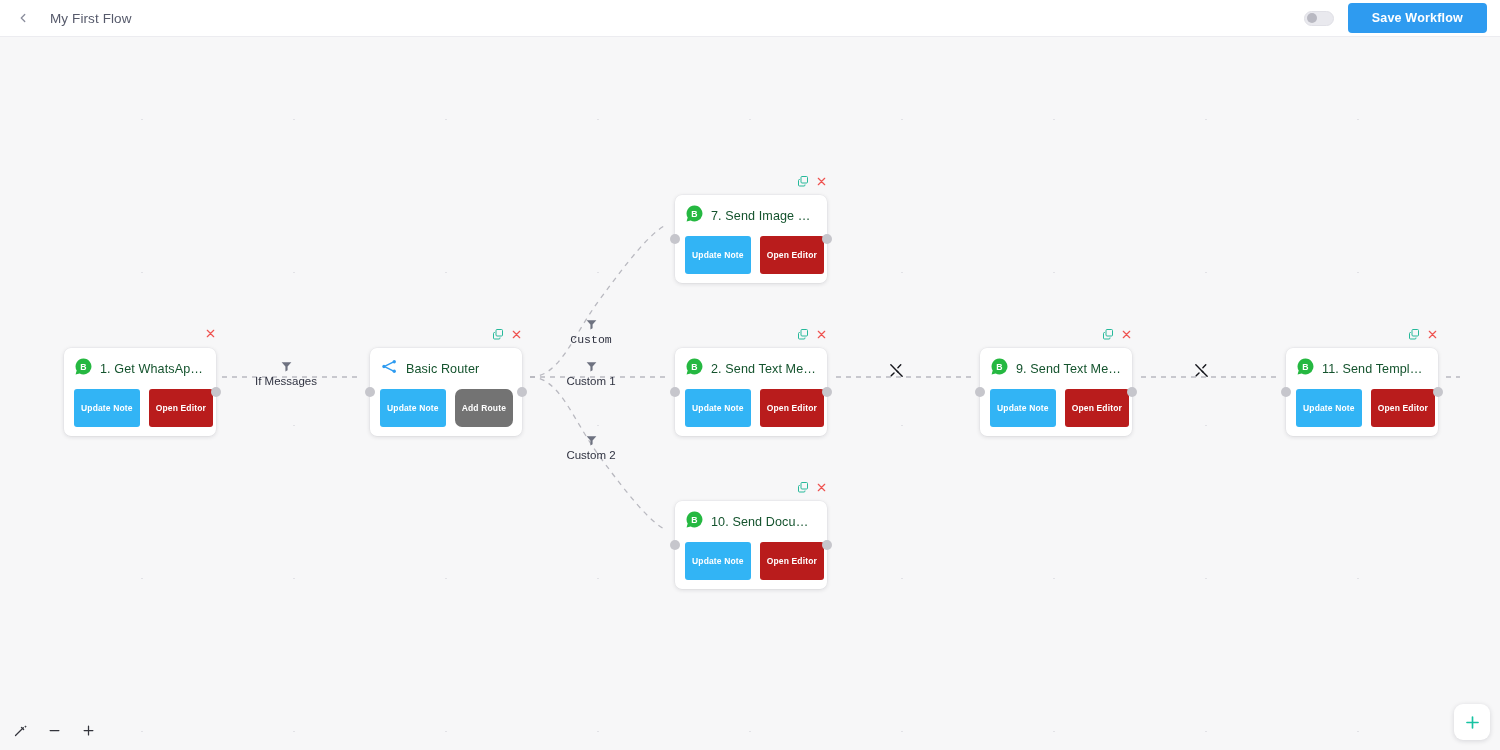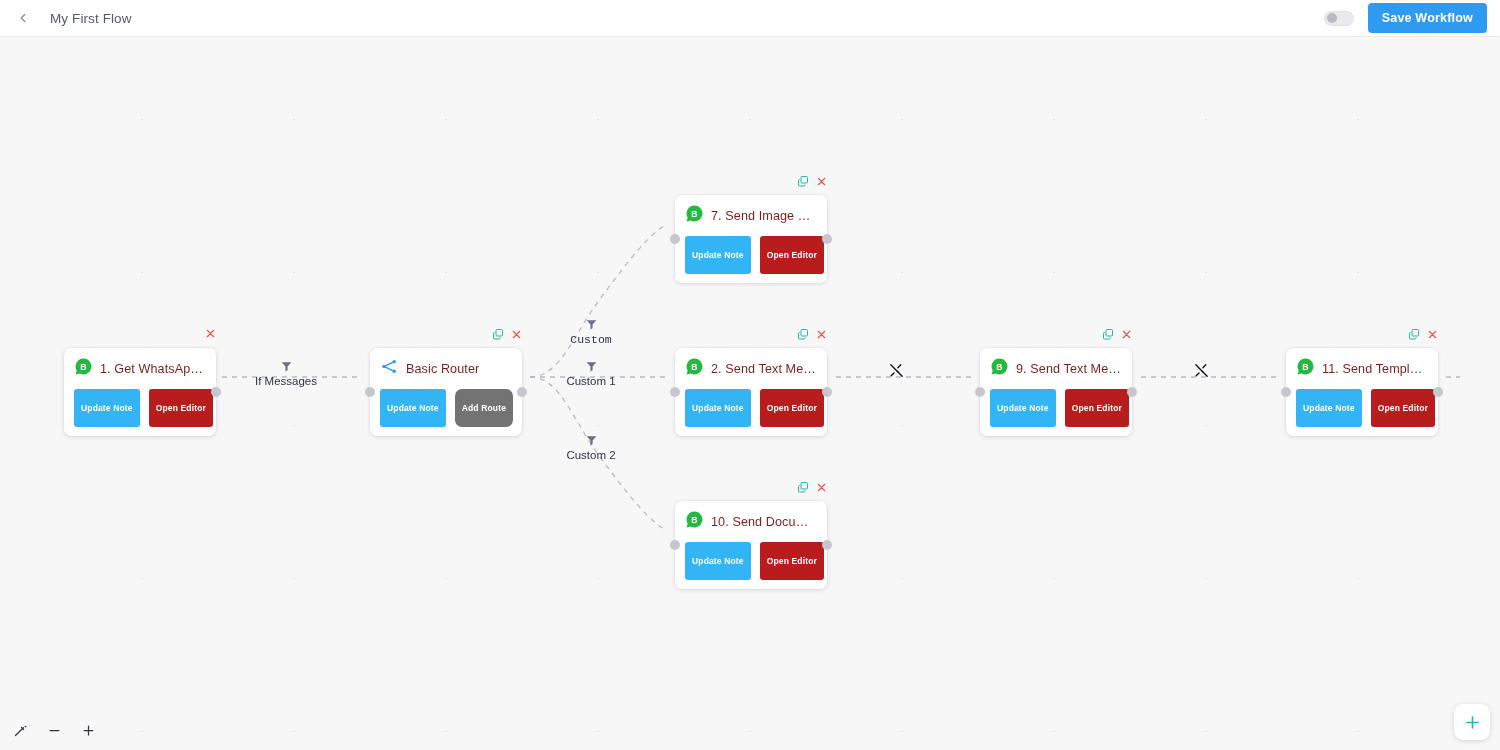--- a/index.html
+++ b/index.html
@@ -40,21 +40,21 @@
     position: relative; cursor: pointer;
   }
   .toggle .knob {
     position: absolute; top: 1.5px; left: 2px;
     width: 10px; height: 10px; border-radius: 50%;
     background: #b9b9c2;
   }
   .save-btn {
     background: #2e9bf0; color: #fff;
     font-size: 12.5px; font-weight: bold;
-    padding: 8px 14px; border: none; border-radius: 4px;
+    padding: 8px 24px; border: none; border-radius: 4px;
     cursor: pointer; letter-spacing: .2px;
     white-space: nowrap;
   }
 
   
   .canvas {
     position: absolute; top: 37px; left: 0;
     width: 1500px; height: 713px;
     background-color: #f7f7f8;
     background-image: radial-gradient(#e2e2e6 1.1px, transparent 1.1px);
@@ -73,21 +73,21 @@
     position: absolute;
     width: 152px;
     background: #ffffff;
     border-radius: 7px;
     box-shadow: 0 1px 4px rgba(20,20,40,.13), 0 0 0 .5px rgba(20,20,40,.04);
     padding: 9px 10px 9px 10px;
     z-index: 10;
   }
   .node-head { display: flex; align-items: center; gap: 7px; }
   .node-title {
-    font-size: 12.6px; color: #7f1d1d; letter-spacing: .1px;
+    font-size: 12.6px; color: #14532d; letter-spacing: .1px;
     white-space: nowrap; overflow: hidden; text-overflow: ellipsis;
     max-width: 112px;
   }
   .node-actions {
     display: flex; align-items: center; gap: 7px;
     position: absolute; top: -20px; right: 0;
   }
   .act { cursor: pointer; line-height: 0; }
   .node-btns { display: flex; gap: 9px; margin-top: 9px; }
   .nbtn {

